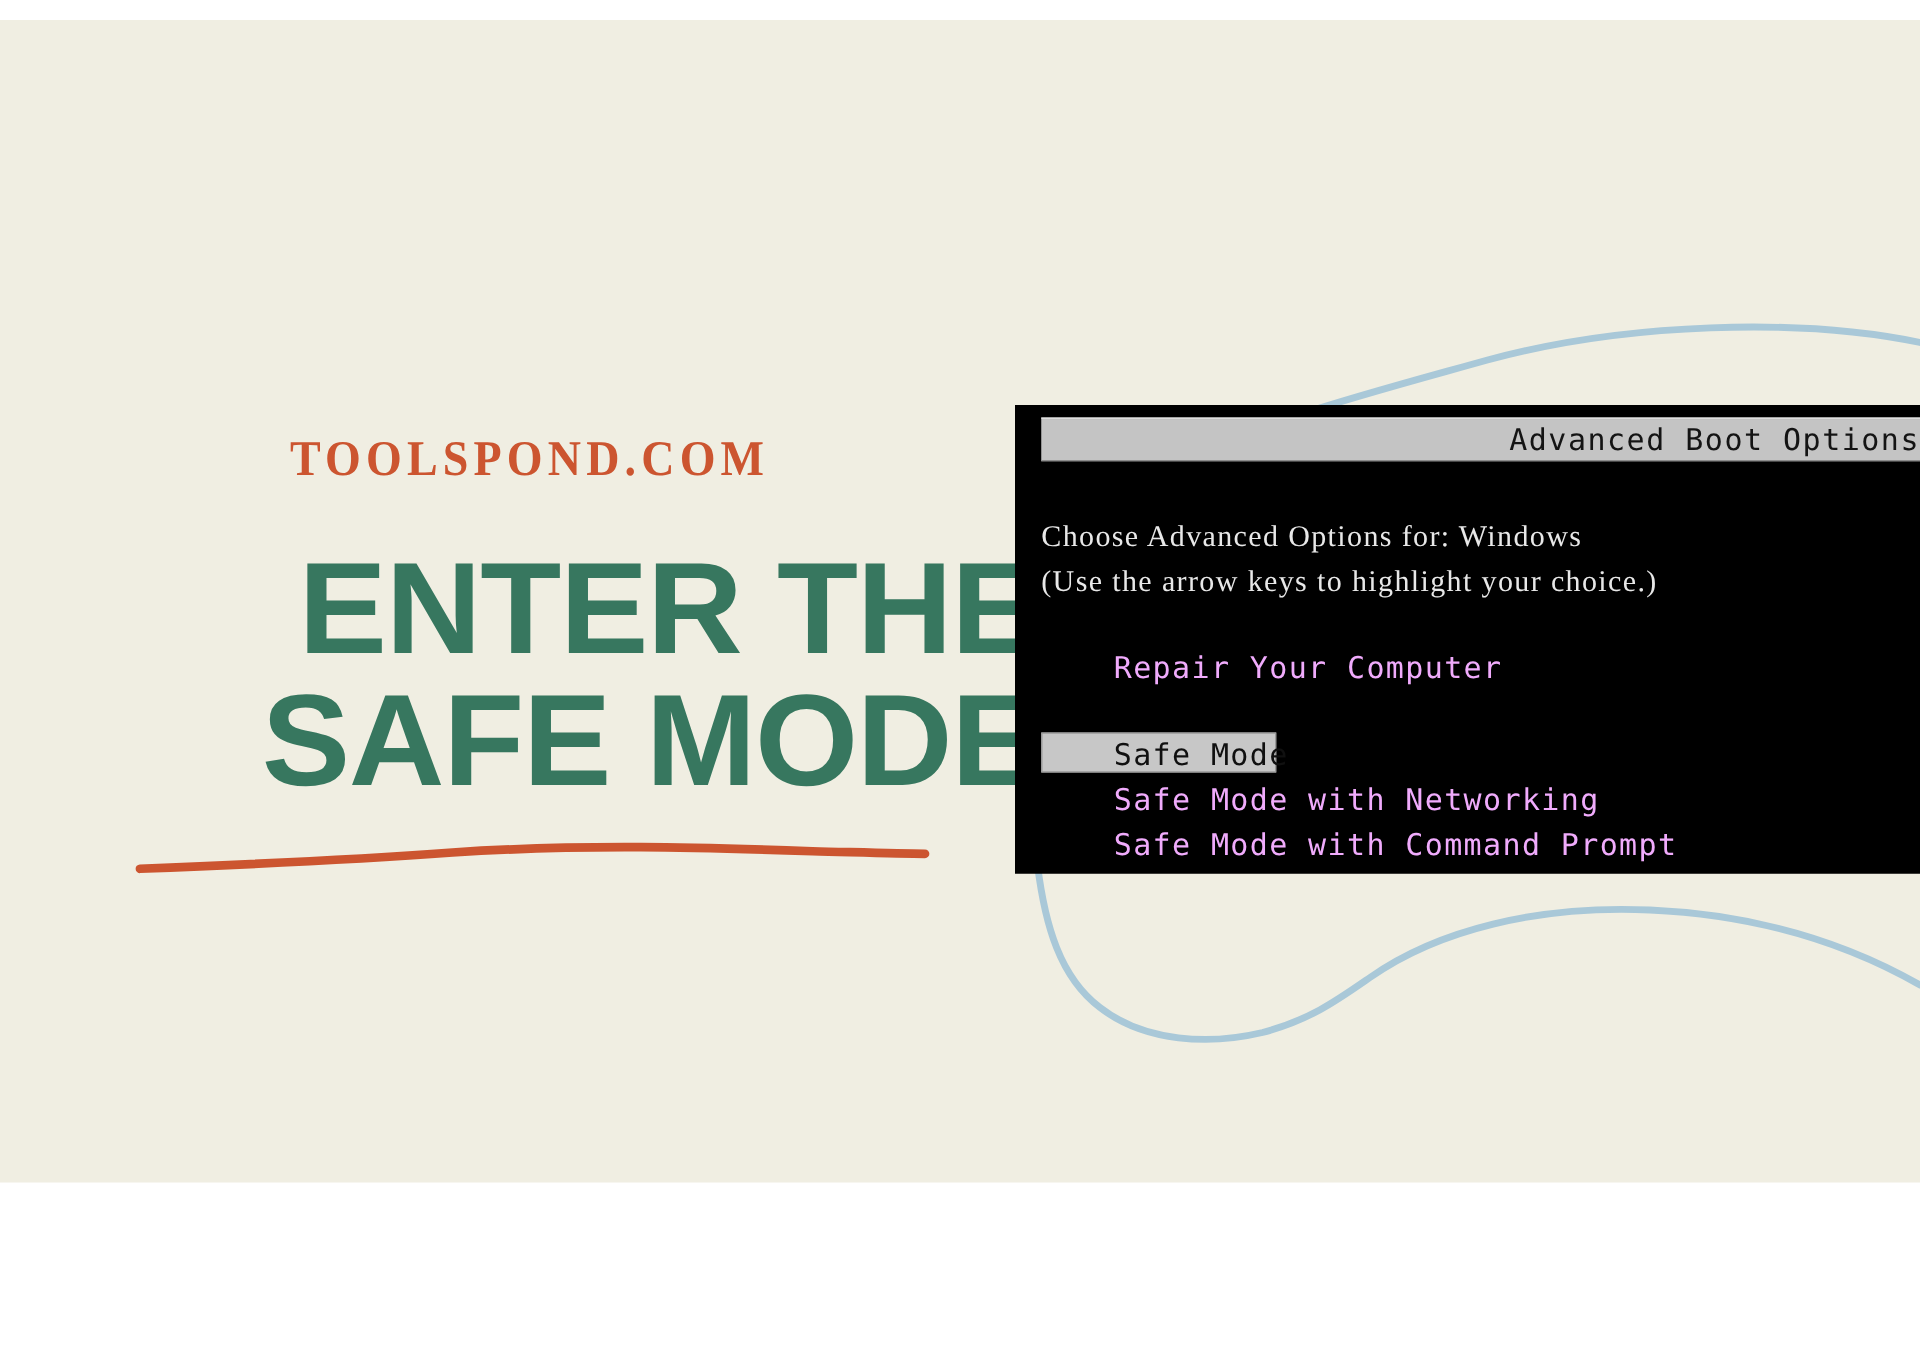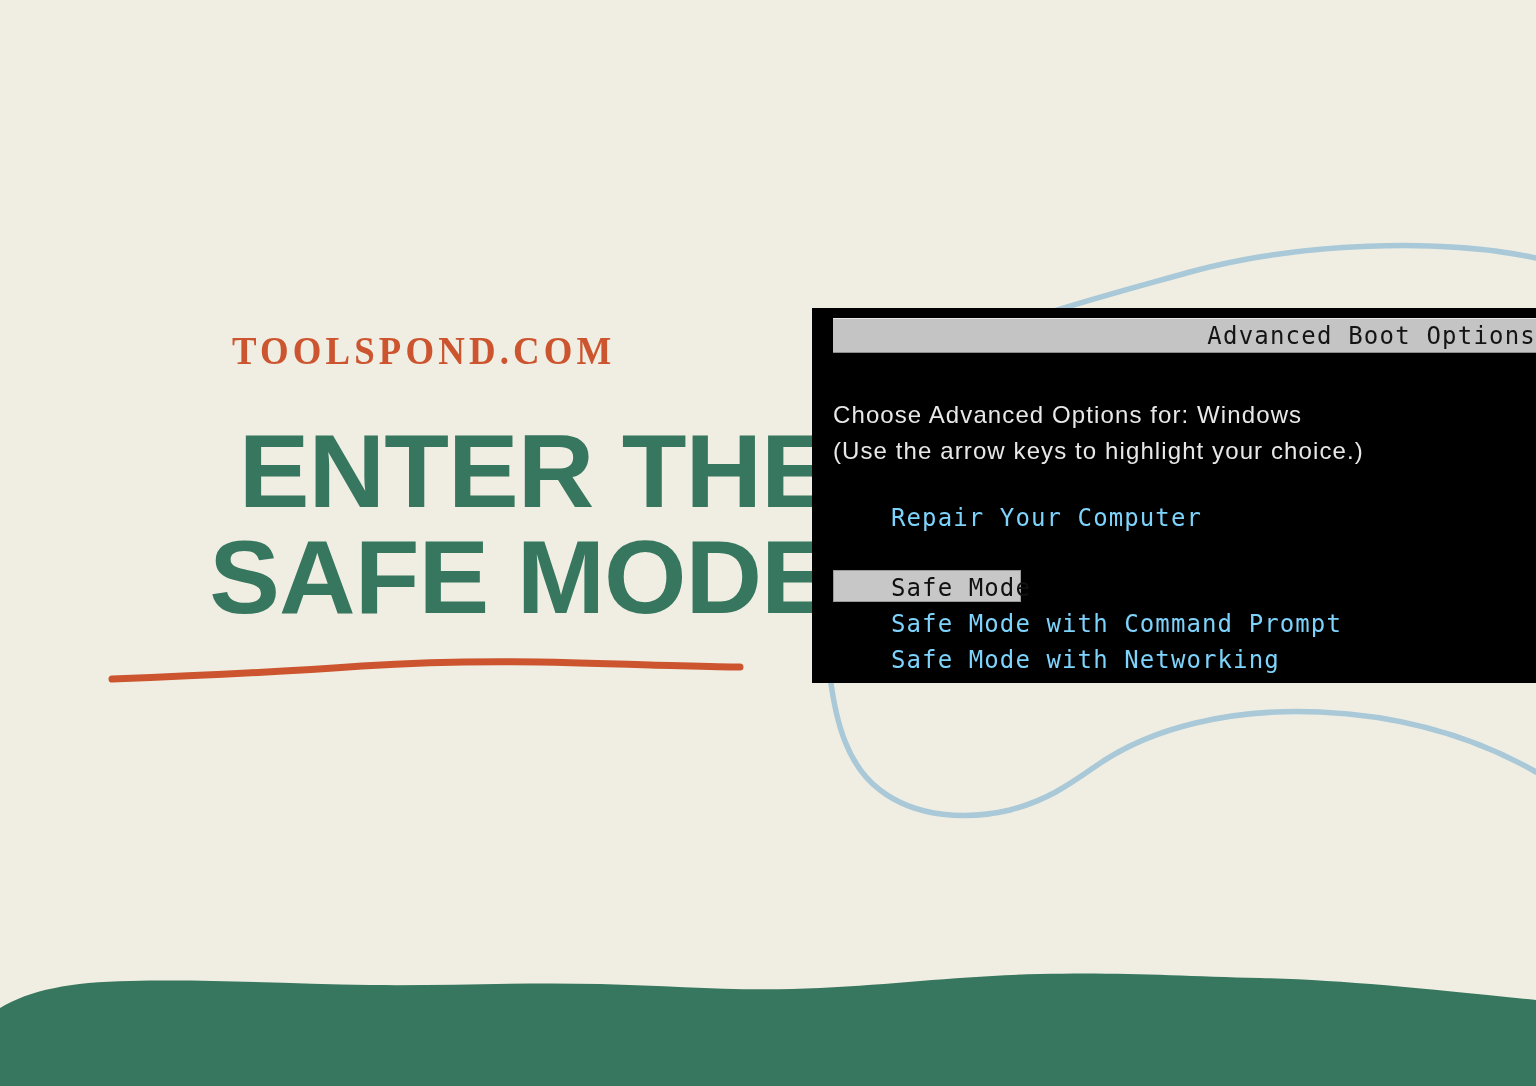--- a/index.html
+++ b/index.html
@@ -9,23 +9,24 @@
   }
   body {
     width: 1536px;
     height: 1086px;
     overflow: hidden;
     font-family: "Liberation Sans", sans-serif;
   }
   #canvas {
     position: relative;
     width: 1536px;
-    height: 1086px;
+    height: 930px;
     background: #F0EEE2;
     overflow: hidden;
+    margin-top: 16px;
   }
 
   
   .deco-svg {
     position: absolute;
     left: 0;
     top: 0;
     width: 1536px;
     height: 1086px;
     pointer-events: none;
@@ -109,21 +110,21 @@
     white-space: nowrap;
   }
   #terminal-body {
     position: absolute;
     left: 21px;
     top: 58px;
     right: 0;
     bottom: 0;
   }
   .term-line {
-    font-family: Liberation Sans, sans-serif;
+    font-family: Liberation Serif, serif;
     font-size: 24px;
     letter-spacing: 1.1px;
     color: #E8E8E8;
     white-space: nowrap;
   }
   #prompt-line-1 { position: absolute; left: 0px; top: 35px; }
   #prompt-line-2 { position: absolute; left: 0px; top: 71px; }
 
   #option-list {
     position: absolute;
@@ -135,21 +136,21 @@
     position: relative;
     height: 36px;
     display: flex;
     align-items: center;
   }
   .option-row .option-label {
     position: relative;
     font-family: "DejaVu Sans Mono", "Liberation Mono", monospace;
     font-size: 24px;
     letter-spacing: 1.1px;
-    color: #7dd3fc;
+    color: #f0abfc;
     white-space: nowrap;
     margin-left: 58px;
     z-index: 2;
   }
   .option-row.gap-after { margin-bottom: 34px; }
   .option-row.selected .hl-band {
     position: absolute;
     left: 0px;
     top: 0px;
     width: 188px;
@@ -215,25 +216,25 @@
         <div class="option-row gap-after">
           <span class="option-label">Repair Your Computer</span>
         </div>
 
         <div class="option-row selected">
           <span class="hl-band"></span>
           <span class="option-label">Safe Mode</span>
         </div>
 
         <div class="option-row">
+          <span class="option-label">Safe Mode with Networking</span>
+        </div>
+
+        <div class="option-row">
           <span class="option-label">Safe Mode with Command Prompt</span>
-        </div>
-
-        <div class="option-row">
-          <span class="option-label">Safe Mode with Networking</span>
         </div>
 
       </div>
     </div>
   </div>
 
   <svg class="deco-svg" id="green-wave-layer" viewBox="0 0 1536 1086" preserveAspectRatio="none">
     <path d="M0 1008
              C 30 990, 70 982, 130 981
              C 210 979, 290 984, 370 985

